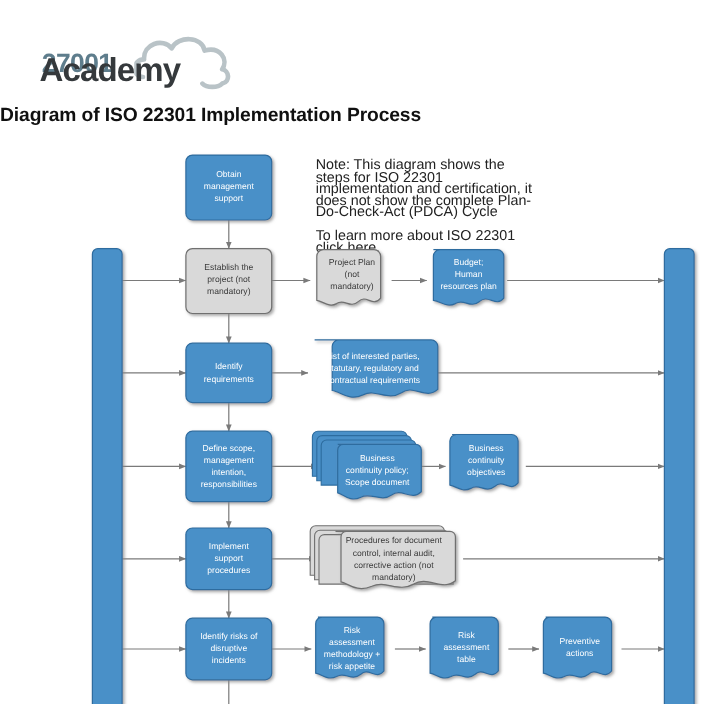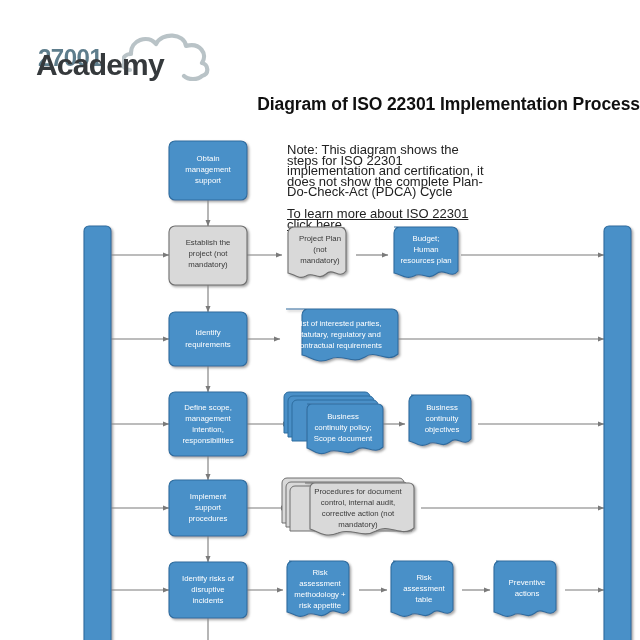--- a/index.html
+++ b/index.html
@@ -52,41 +52,40 @@
     font-family: "Liberation Sans", sans-serif;
     z-index: 3;
   }
 
   
   #page-title {
     position: absolute;
     top: 94px;
     left: 0;
     width: 640px;
-    text-align: right;
+    text-align: left;
     font-size: 17.5px;
     font-weight: bold;
     color: #101010;
     letter-spacing: -0.1px;
   }
 
   
   #note-block {
     position: absolute;
     left: 287px;
     top: 145px;
     width: 200px;
     font-size: 13px;
     line-height: 10.6px;
     color: #222;
   }
   #note-link {
     display: block;
     margin-top: 11px;
-    text-decoration: underline;
     color: #222;
     cursor: pointer;
   }
 
   
   #diagram {
     position: absolute;
     left: 0;
     top: 0;
     width: 640px;

